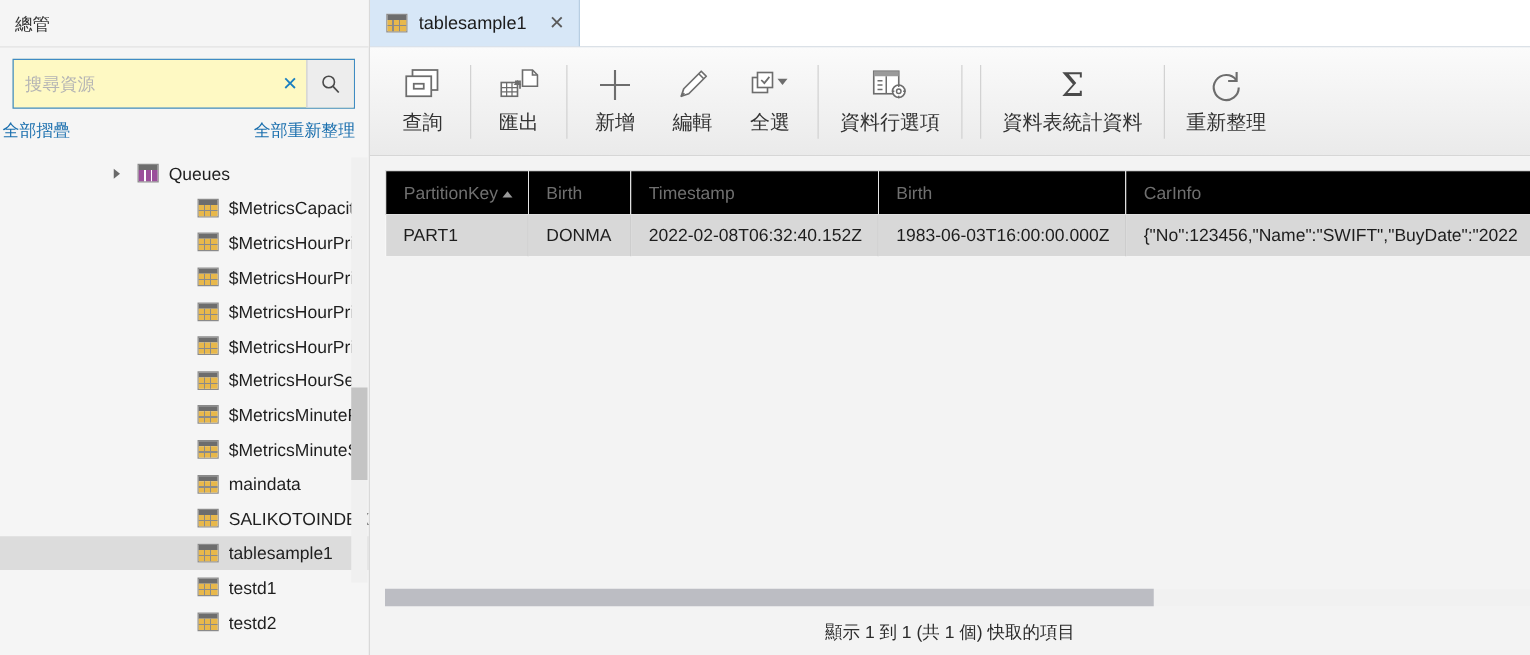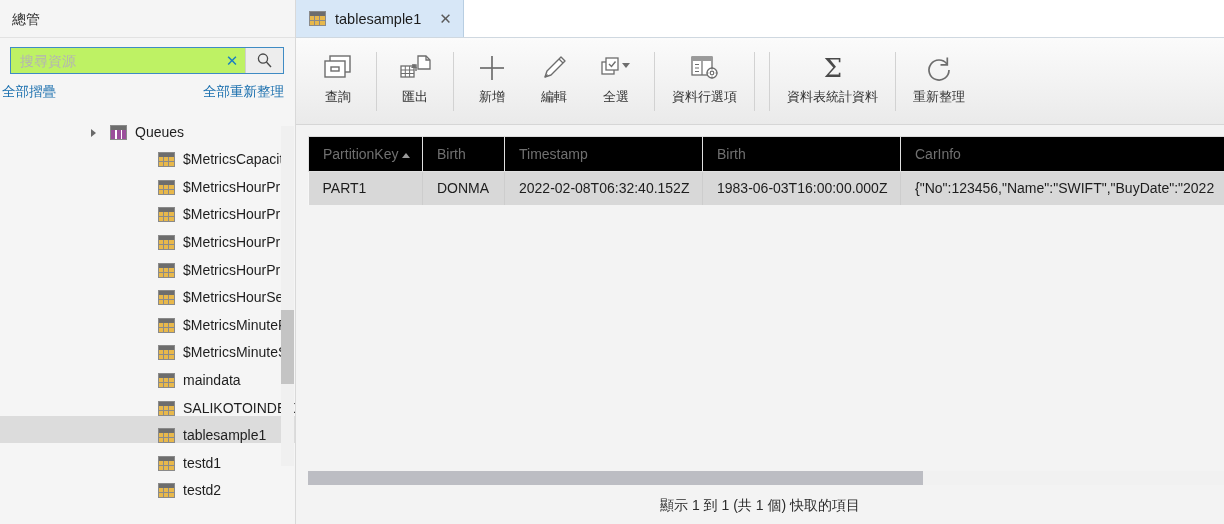--- a/index.html
+++ b/index.html
@@ -32,24 +32,24 @@
     height: 38px;
     line-height: 38px;
     padding-left: 12px;
     font-size: 14px;
     color: #333333;
     border-bottom: 1px solid #e2e2e2;
     background: #f5f5f5;
   }
   .sb-search-wrap {
     margin: 9px 11px 0 10px;
-    height: 27px;
+    height: 40px;
     display: flex;
     border: 1px solid #3f8bc4;
-    background: #bef264;
+    background: #fef9c3;
     align-items: stretch;
   }
   .sb-search-input {
     flex: 1 1 auto;
     border: none;
     outline: none;
     padding: 0 6px 0 9px;
     font-size: 14px;
     color: #333;
     font-family: "Liberation Sans", "DejaVu Sans", sans-serif;
@@ -78,21 +78,21 @@
     display: flex;
     justify-content: space-between;
     font-size: 13.5px;
   }
   .sb-link { color: #1a6fae; cursor: pointer; }
 
   .tree { margin-top: 11px; font-size: 14px; color: #1e1e1e; }
   .tree-row {
     height: 27.6px;
     display: flex;
-    align-items: flex-end;
+    align-items: center;
     cursor: pointer;
     padding-left: 0;
     white-space: nowrap;
   }
   .tree-row.selected { background: #dcdcdc; }
   .tw { width: 14px; height: 14px; display:inline-block; flex: 0 0 14px; }
   .tree-label { overflow: hidden; }
 
   
   .ico-table, .ico-queue {
@@ -220,21 +220,21 @@
     color: #3a3a3a;
     user-select: none;
   }
   .tb-icon {
     height: 42px;
     display: flex;
     align-items: center;
     justify-content: center;
   }
   .tb-label {
-    font-size: 13px;
+    font-size: 16px;
     color: #333333;
     white-space: nowrap;
     line-height: 1.1;
     margin-top: 1px;
   }
   .tb-sep {
     width: 1px;
     margin: 9px 7px 13px 7px;
     background: #d2d2d2;
     flex: 0 0 1px;

